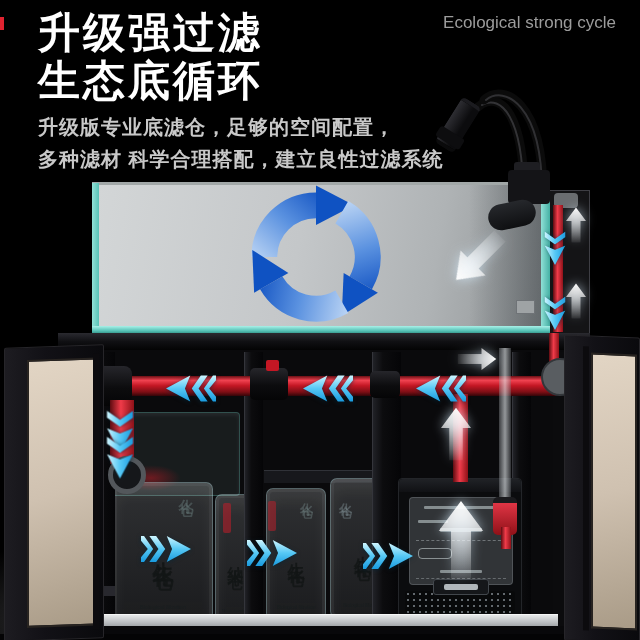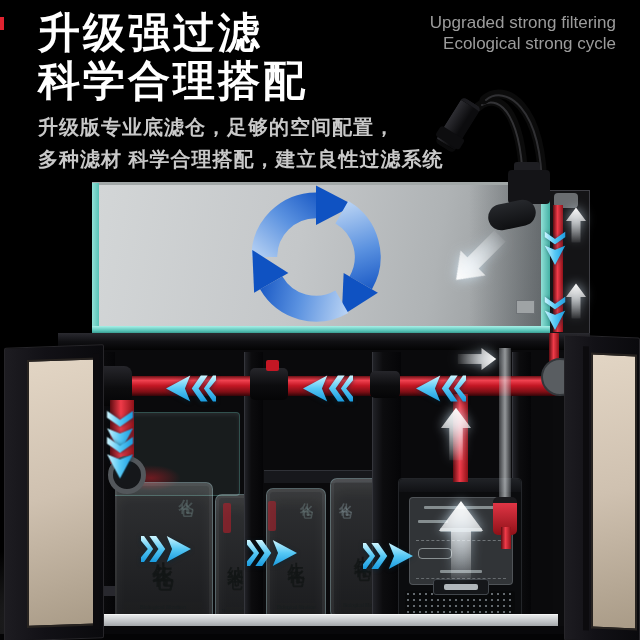--- a/index.html
+++ b/index.html
@@ -62,25 +62,24 @@
           <stop offset="1" stop-color="#0e4fc0"></stop>
       </linearGradient>
     </defs>
   </svg>
 
   <div class="abs" style="left:-30px;top:540px;width:240px;height:110px;background:radial-gradient(ellipse at 35% 75%,rgba(115,115,120,.35),transparent 65%)"></div>
   <div class="abs" style="left:470px;top:560px;width:180px;height:90px;background:radial-gradient(ellipse at 55% 70%,rgba(85,85,90,.28),transparent 65%)"></div>
 
   <div class="abs" style="left:0;top:17px;width:4px;height:13px;background:#e02330"></div>
   <div class="abs title" style="left:38px;top:10px">升级强过滤</div>
-  <div class="abs title" style="left:38px;top:58px">科学合理搭配</div>
+  <div class="abs title" style="left:38px;top:58px">生态底循环</div>
   <div class="abs desc" style="left:38px;top:146px">多种滤材 科学合理搭配，建立良性过滤系统</div>
   <div class="abs desc" style="left:38px;top:114px">升级版专业底滤仓，足够的空间配置，</div>
   <div class="abs en" style="right:24px;top:12px">
-    <div>Upgraded strong filtering</div>
     <div>Ecological strong cycle</div>
   </div>
 
   <div class="abs" style="left:548px;top:190px;width:40px;height:143px;background:#141416;border:1px solid #3e3e44">
     <div class="abs" style="left:5px;top:2px;width:24px;height:15px;background:#6a6d70;border-radius:4px"></div>
     <div class="abs pipe-v" style="left:4px;top:14px;width:10px;height:127px"></div>
   </div>
 
   <svg class="abs" style="left:430px;top:72px" width="140" height="125">
     <path d="M 94 122 C 94 45 72 20 52 32 C 38 41 30 52 24 62" fill="none" stroke="#0b0b0b" stroke-width="9" stroke-linecap="round"></path>

